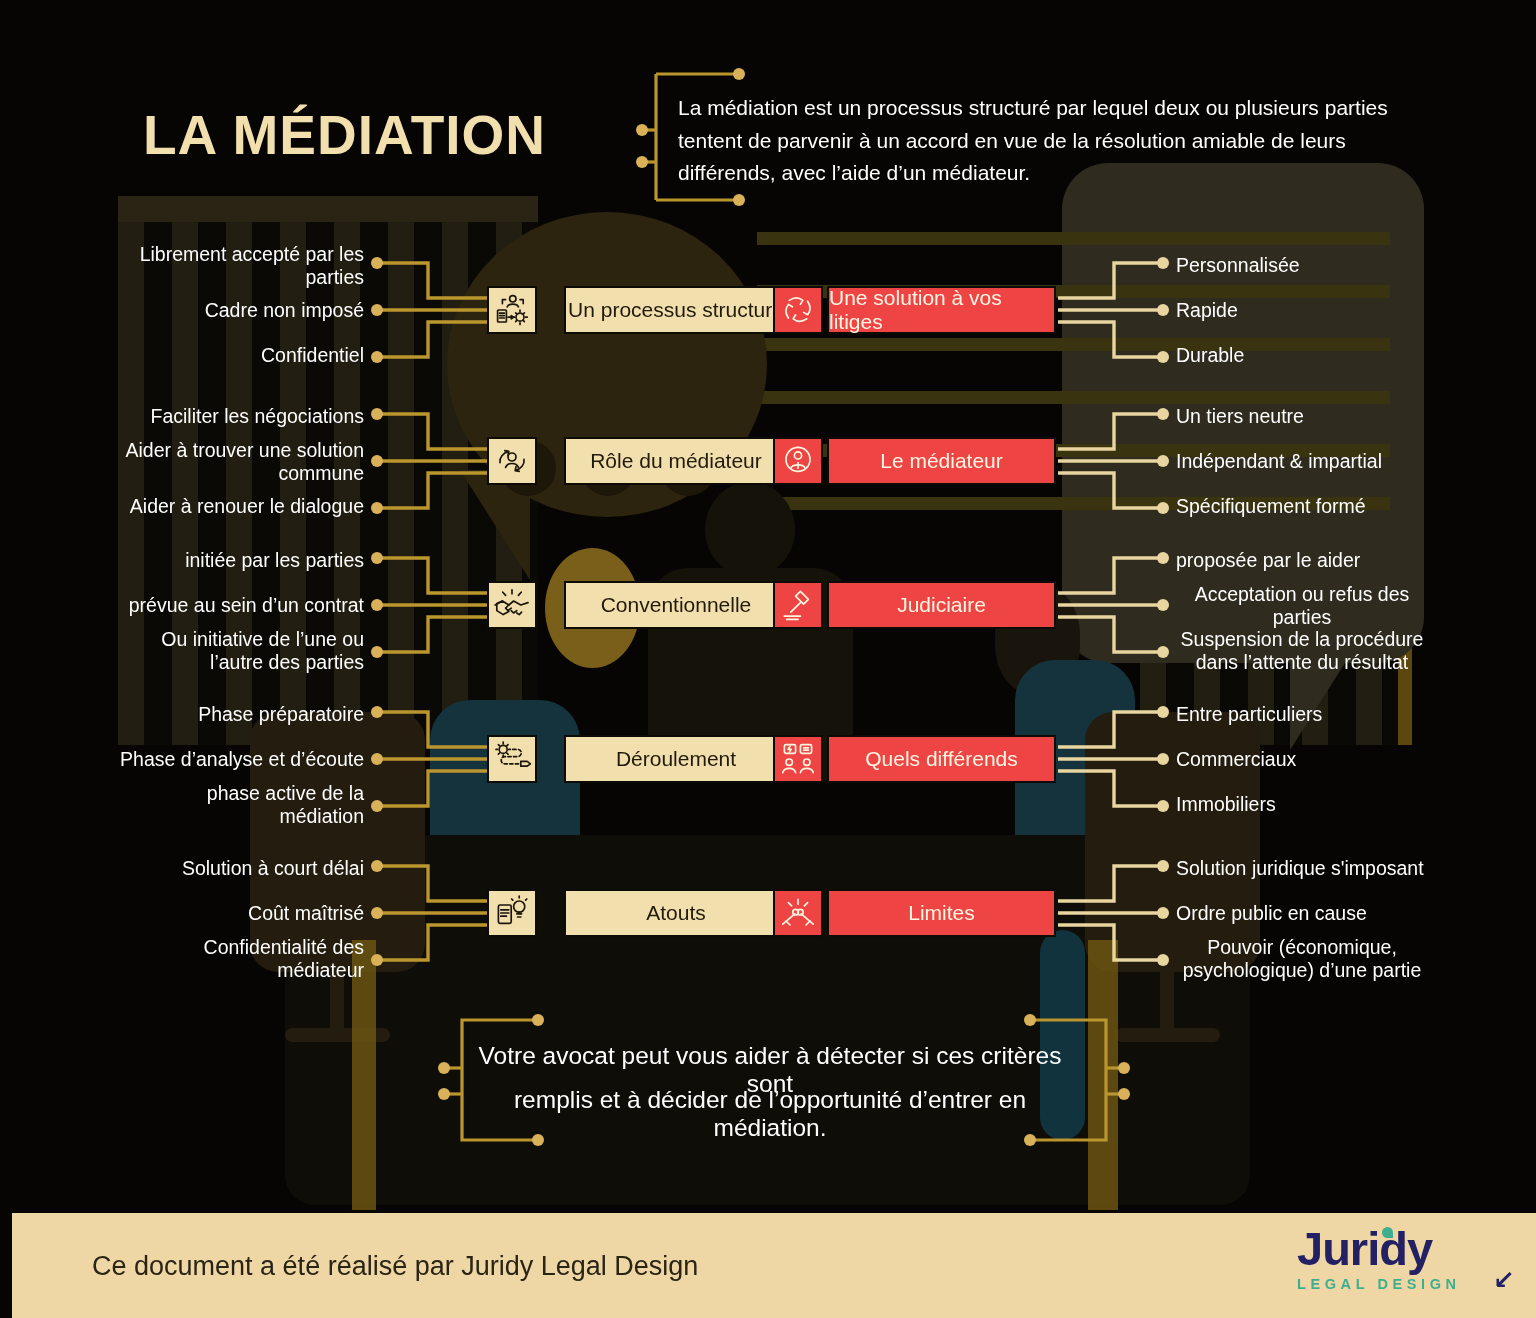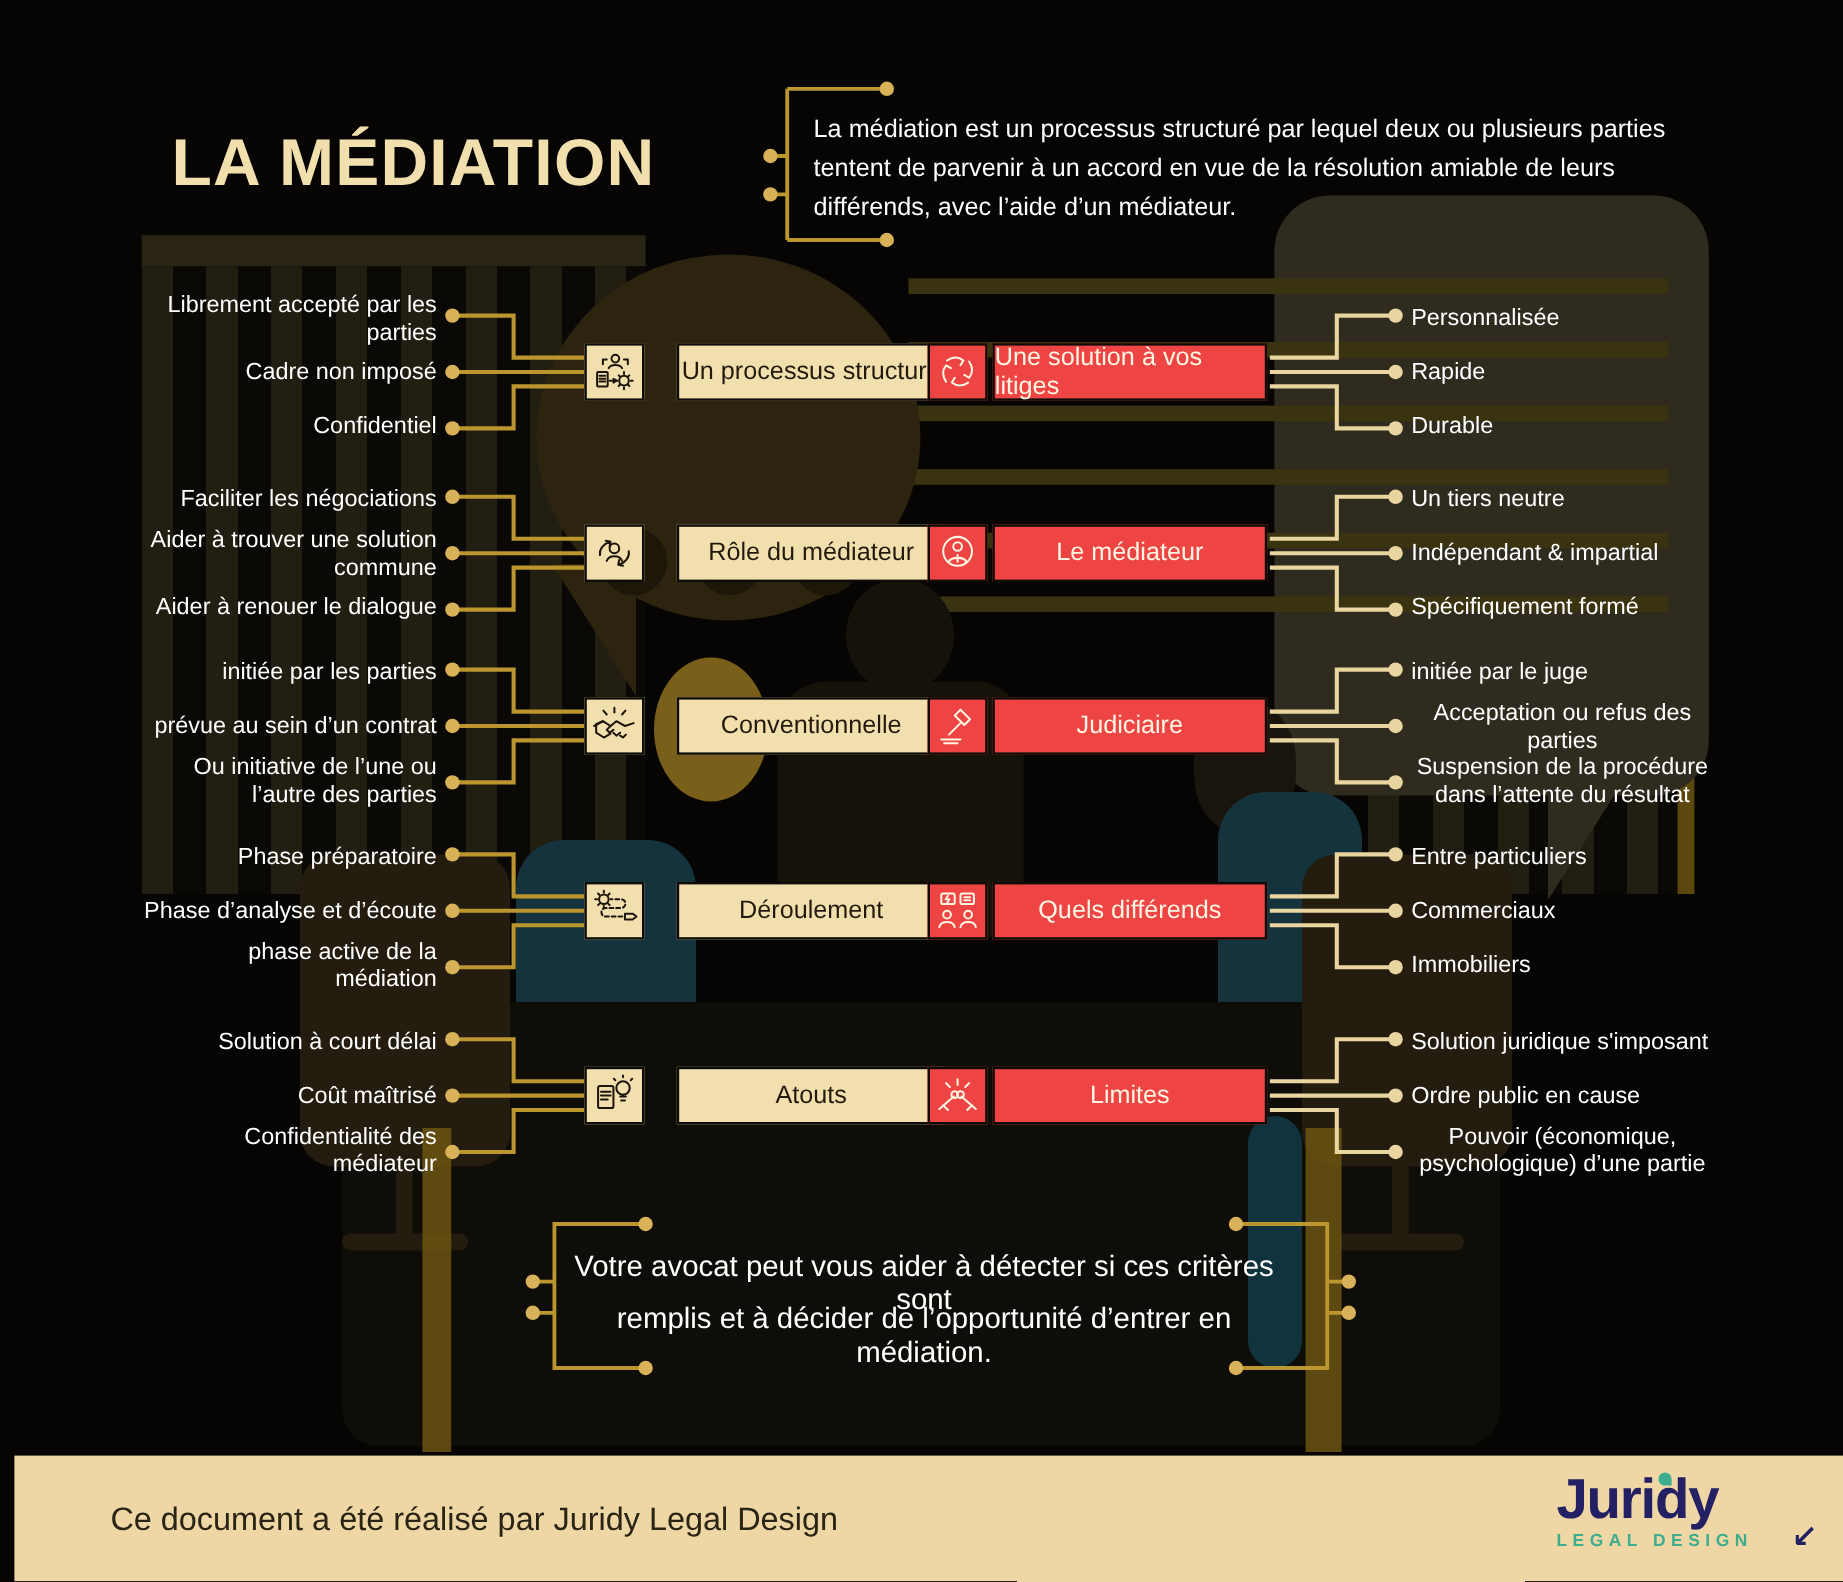--- a/index.html
+++ b/index.html
@@ -271,21 +271,21 @@
           <path d="M104 70 H0"></path>
           <path d="M104 117 H56 V82 H0"></path>
       </g>
       <g fill="#e8d5a0">
           <circle cx="105" cy="23" r="6"></circle>
           <circle cx="105" cy="70" r="6"></circle>
           <circle cx="105" cy="117" r="6"></circle>
         </g>
     </svg>
     <div class="labels r">
-      <div class="s-item">initiée par le juge</div>
+      <div class="s-item">proposée par le aider</div>
       <div class="s-item">Acceptation ou refus des parties</div>
       <div class="s-item">Suspension de la procédure dans l’attente du résultat</div>
     </div>
   </div>
 
   <div class="row" style="top:735px">
     <div class="labels l">
       <div class="s-item">Phase préparatoire</div>
       <div class="s-item">Phase d’analyse et d’écoute</div>
       <div class="s-item">phase active de la médiation</div>

